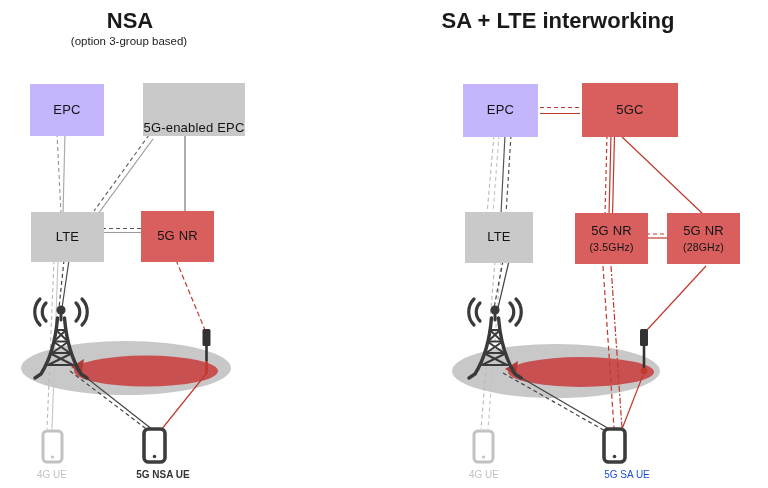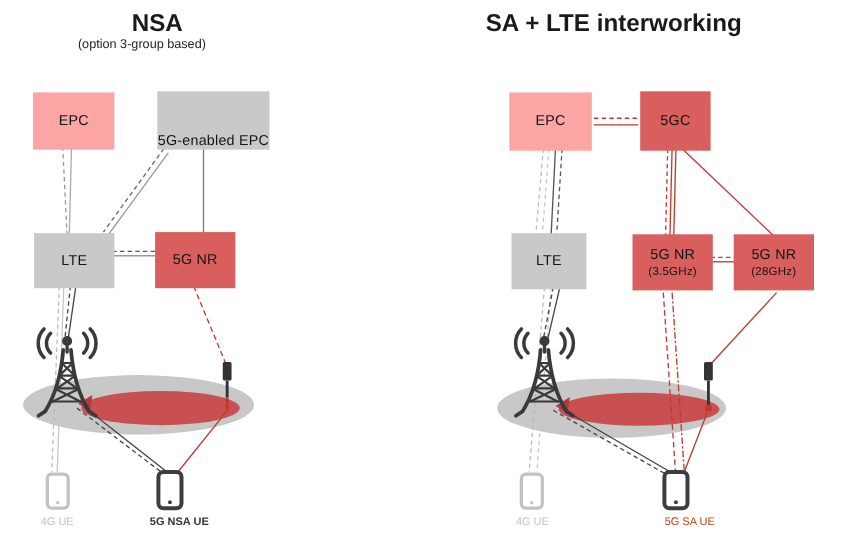--- a/index.html
+++ b/index.html
@@ -14,31 +14,31 @@
   }
   .subtitle {
     position:absolute; transform:translateX(-50%); white-space:nowrap;
     font-size:11.5px; color:#222; z-index:2;
   }
   .node {
     position:absolute; z-index:2; display:flex; flex-direction:column;
     align-items:center; justify-content:center; text-align:center;
     font-size:13px; color:#141414; line-height:1.25; letter-spacing:.2px;
   }
-  .node.dark  { background:#fca5a5; }
+  .node.dark  { background:#c4b5fd; }
   .node.light { background:#c9c9c9; }
   .node.red   { background:#d95f5f; }
   .band { font-size:10.5px; margin-top:1px; }
   .ue-label {
     position:absolute; transform:translateX(-50%); white-space:nowrap;
     font-size:10px; z-index:2;
   }
   .ue-gray { color:#c2c2c2; }
   .ue-dark { color:#333333;font-weight:bold; }
-  .ue-red  { color:#c2410c; }
+  .ue-red  { color:#1d4ed8; }
   svg { display:block; }
 </style>
 </head>
 <body>
 
 <div class="canvas">
 
   <svg class="layer" width="768" height="488" viewBox="0 0 768 488">
 
     <defs>
@@ -171,21 +171,21 @@
       <use href="#phone-dark"></use>
     </g>
     <g transform="translate(474,431)">
       <use href="#phone-light"></use>
     </g>
     <g transform="translate(604,429)">
       <use href="#phone-dark"></use>
     </g>
   </svg>
 
-  <div class="title" style="left:143px; top:8px;text-align:right;">NSA</div>
+  <div class="title" style="left:130px; top:8px;text-align:right;">NSA</div>
   <div class="subtitle" style="left:129px; top:35px;">(option 3-group based)</div>
 
   <div class="node dark" style="left:30px; top:84px; width:74px; height:52px;">
     <span>EPC</span>
   </div>
   <div class="node light" style="left:143px; top:83px; width:102px; height:53px;justify-content:flex-end;">
     <span>5G-enabled EPC</span>
   </div>
   <div class="node light" style="left:31px; top:212px; width:73px; height:50px;">
     <span>LTE</span>
@@ -195,21 +195,21 @@
   </div>
 
   <div class="ue-label ue-gray" style="left:52px; top:469px;">4G UE</div>
   <div class="ue-label ue-dark" style="left:163px; top:469px;">5G NSA UE</div>
 
   <div class="title" style="left:558px; top:8px;">SA + LTE interworking</div>
 
   <div class="node dark" style="left:463px; top:84px; width:75px; height:53px;">
     <span>EPC</span>
   </div>
-  <div class="node red" style="left:582px; top:83px; width:64px; height:54px;">
+  <div class="node red" style="left:582px; top:83px; width:96px; height:54px;">
     <span>5GC</span>
   </div>
   <div class="node light" style="left:465px; top:212px; width:68px; height:51px;">
     <span>LTE</span>
   </div>
   <div class="node red" style="left:575px; top:213px; width:73px; height:51px;">
     <span>5G NR</span>
     <span class="band">(3.5GHz)</span>
   </div>
   <div class="node red" style="left:667px; top:213px; width:73px; height:51px;">

